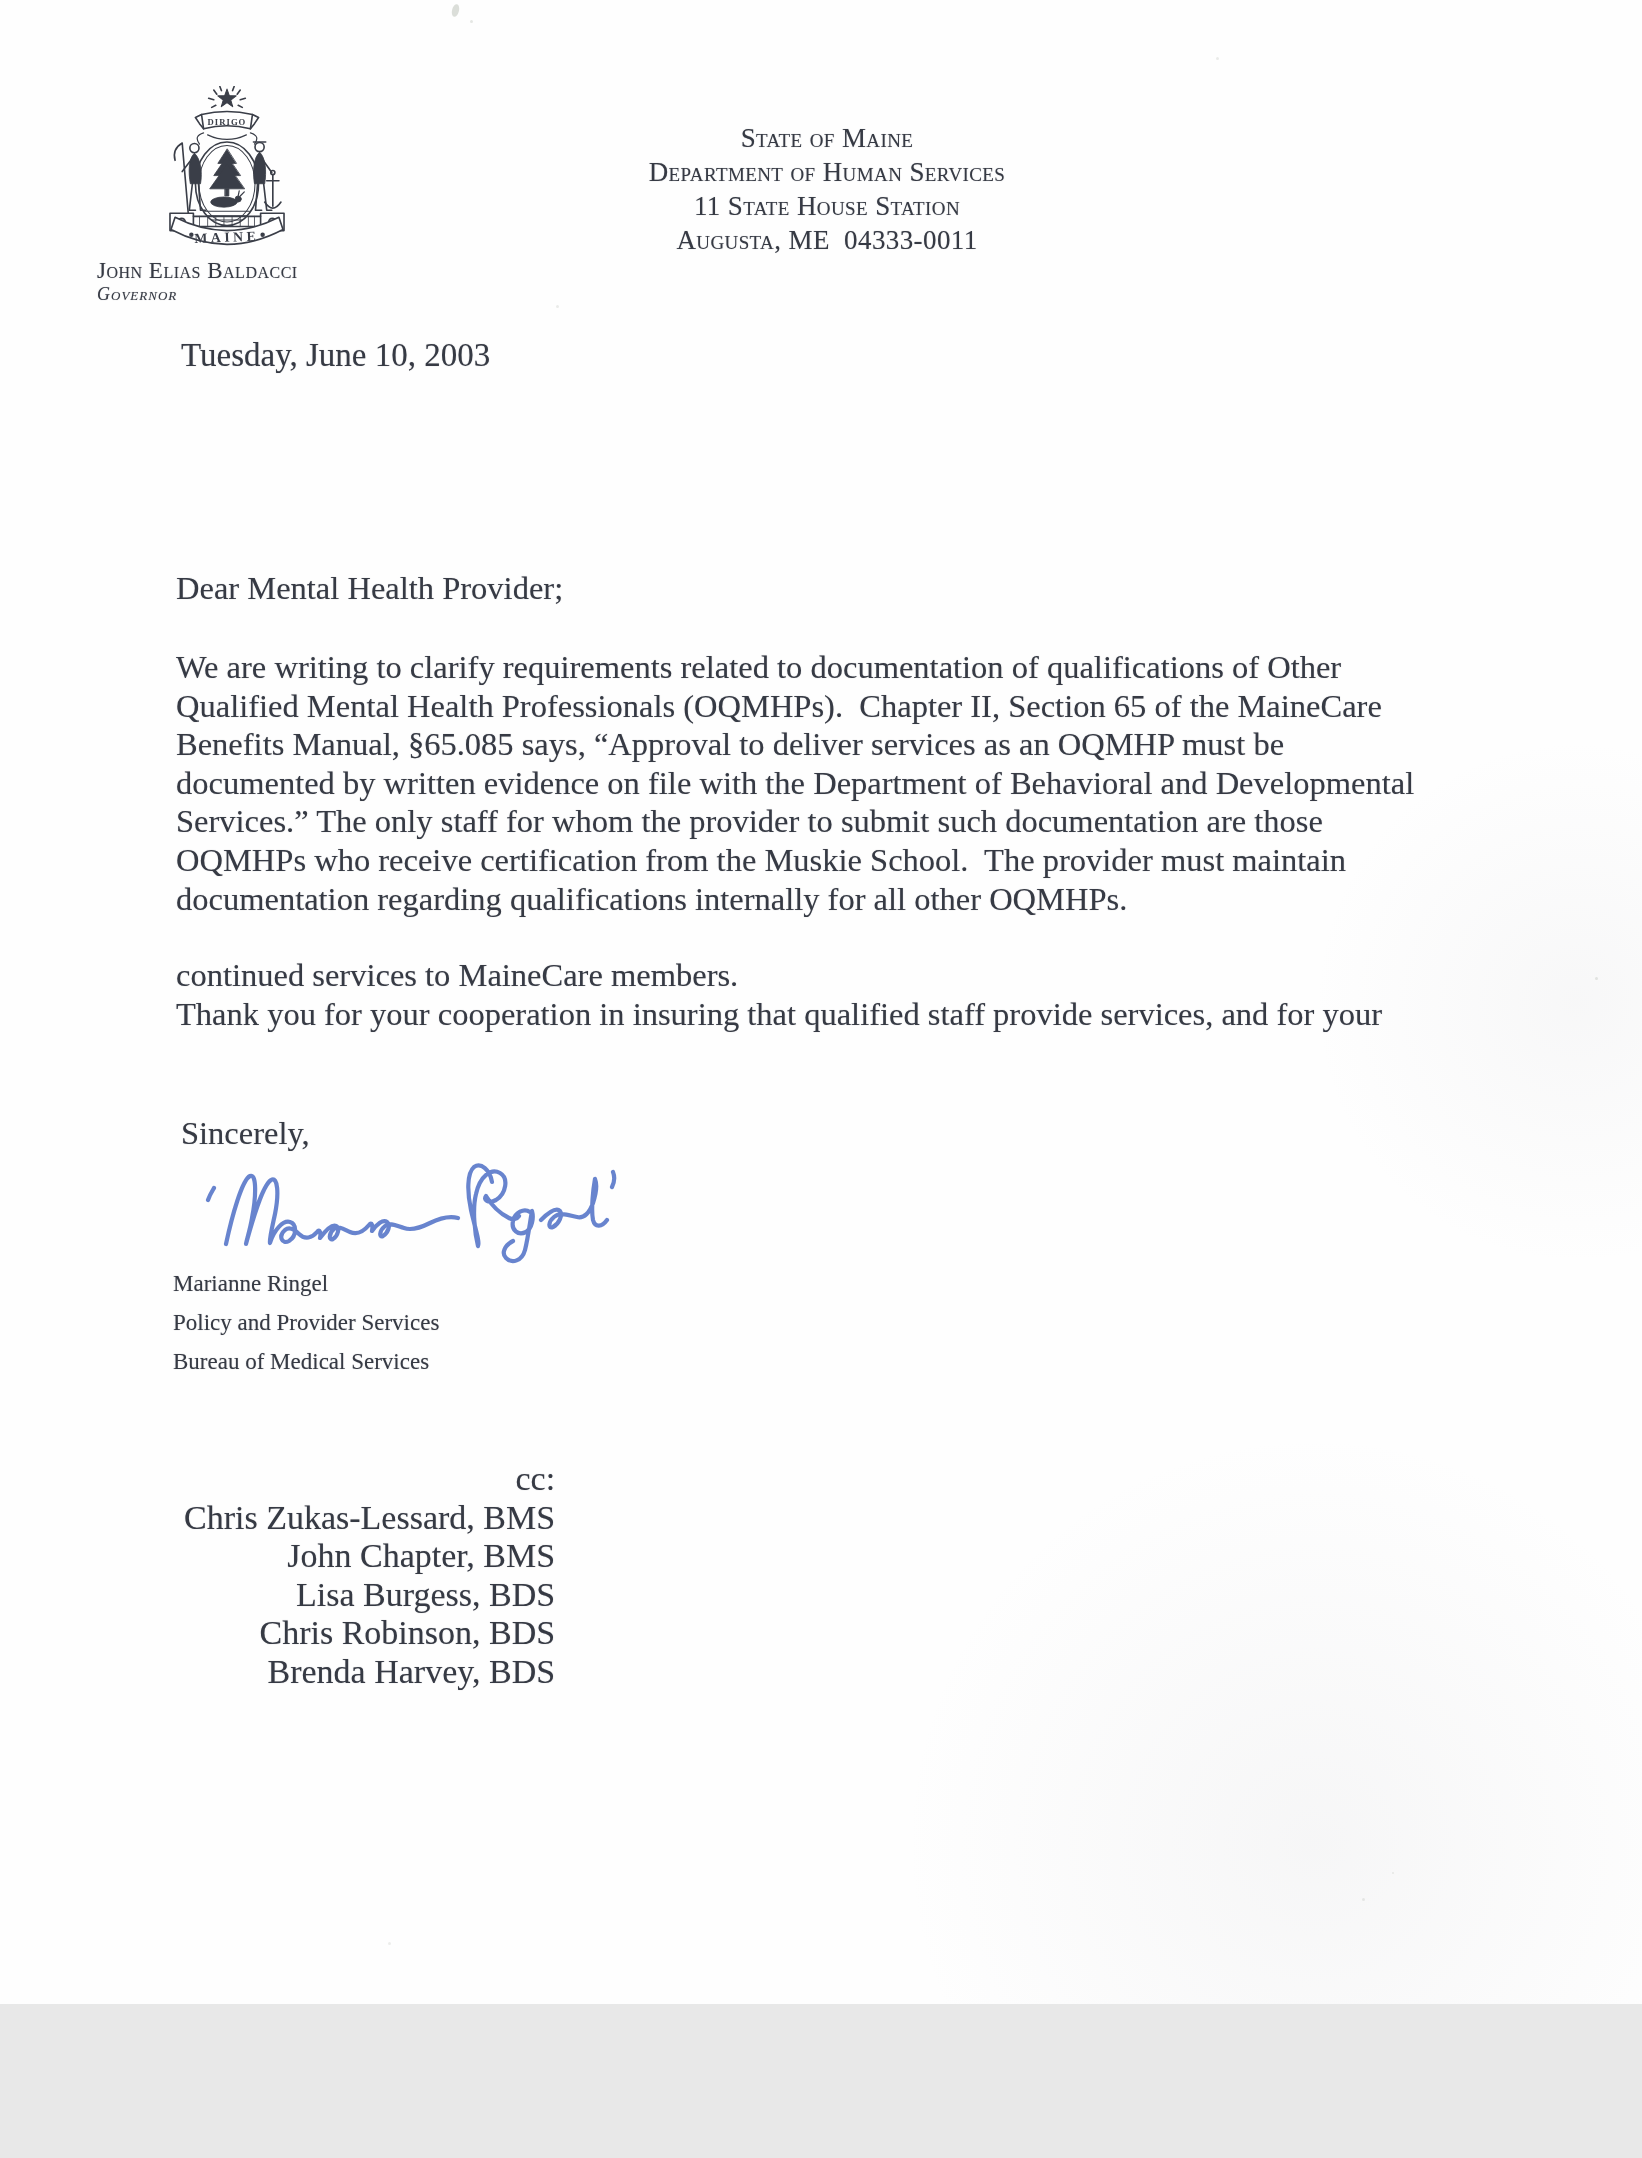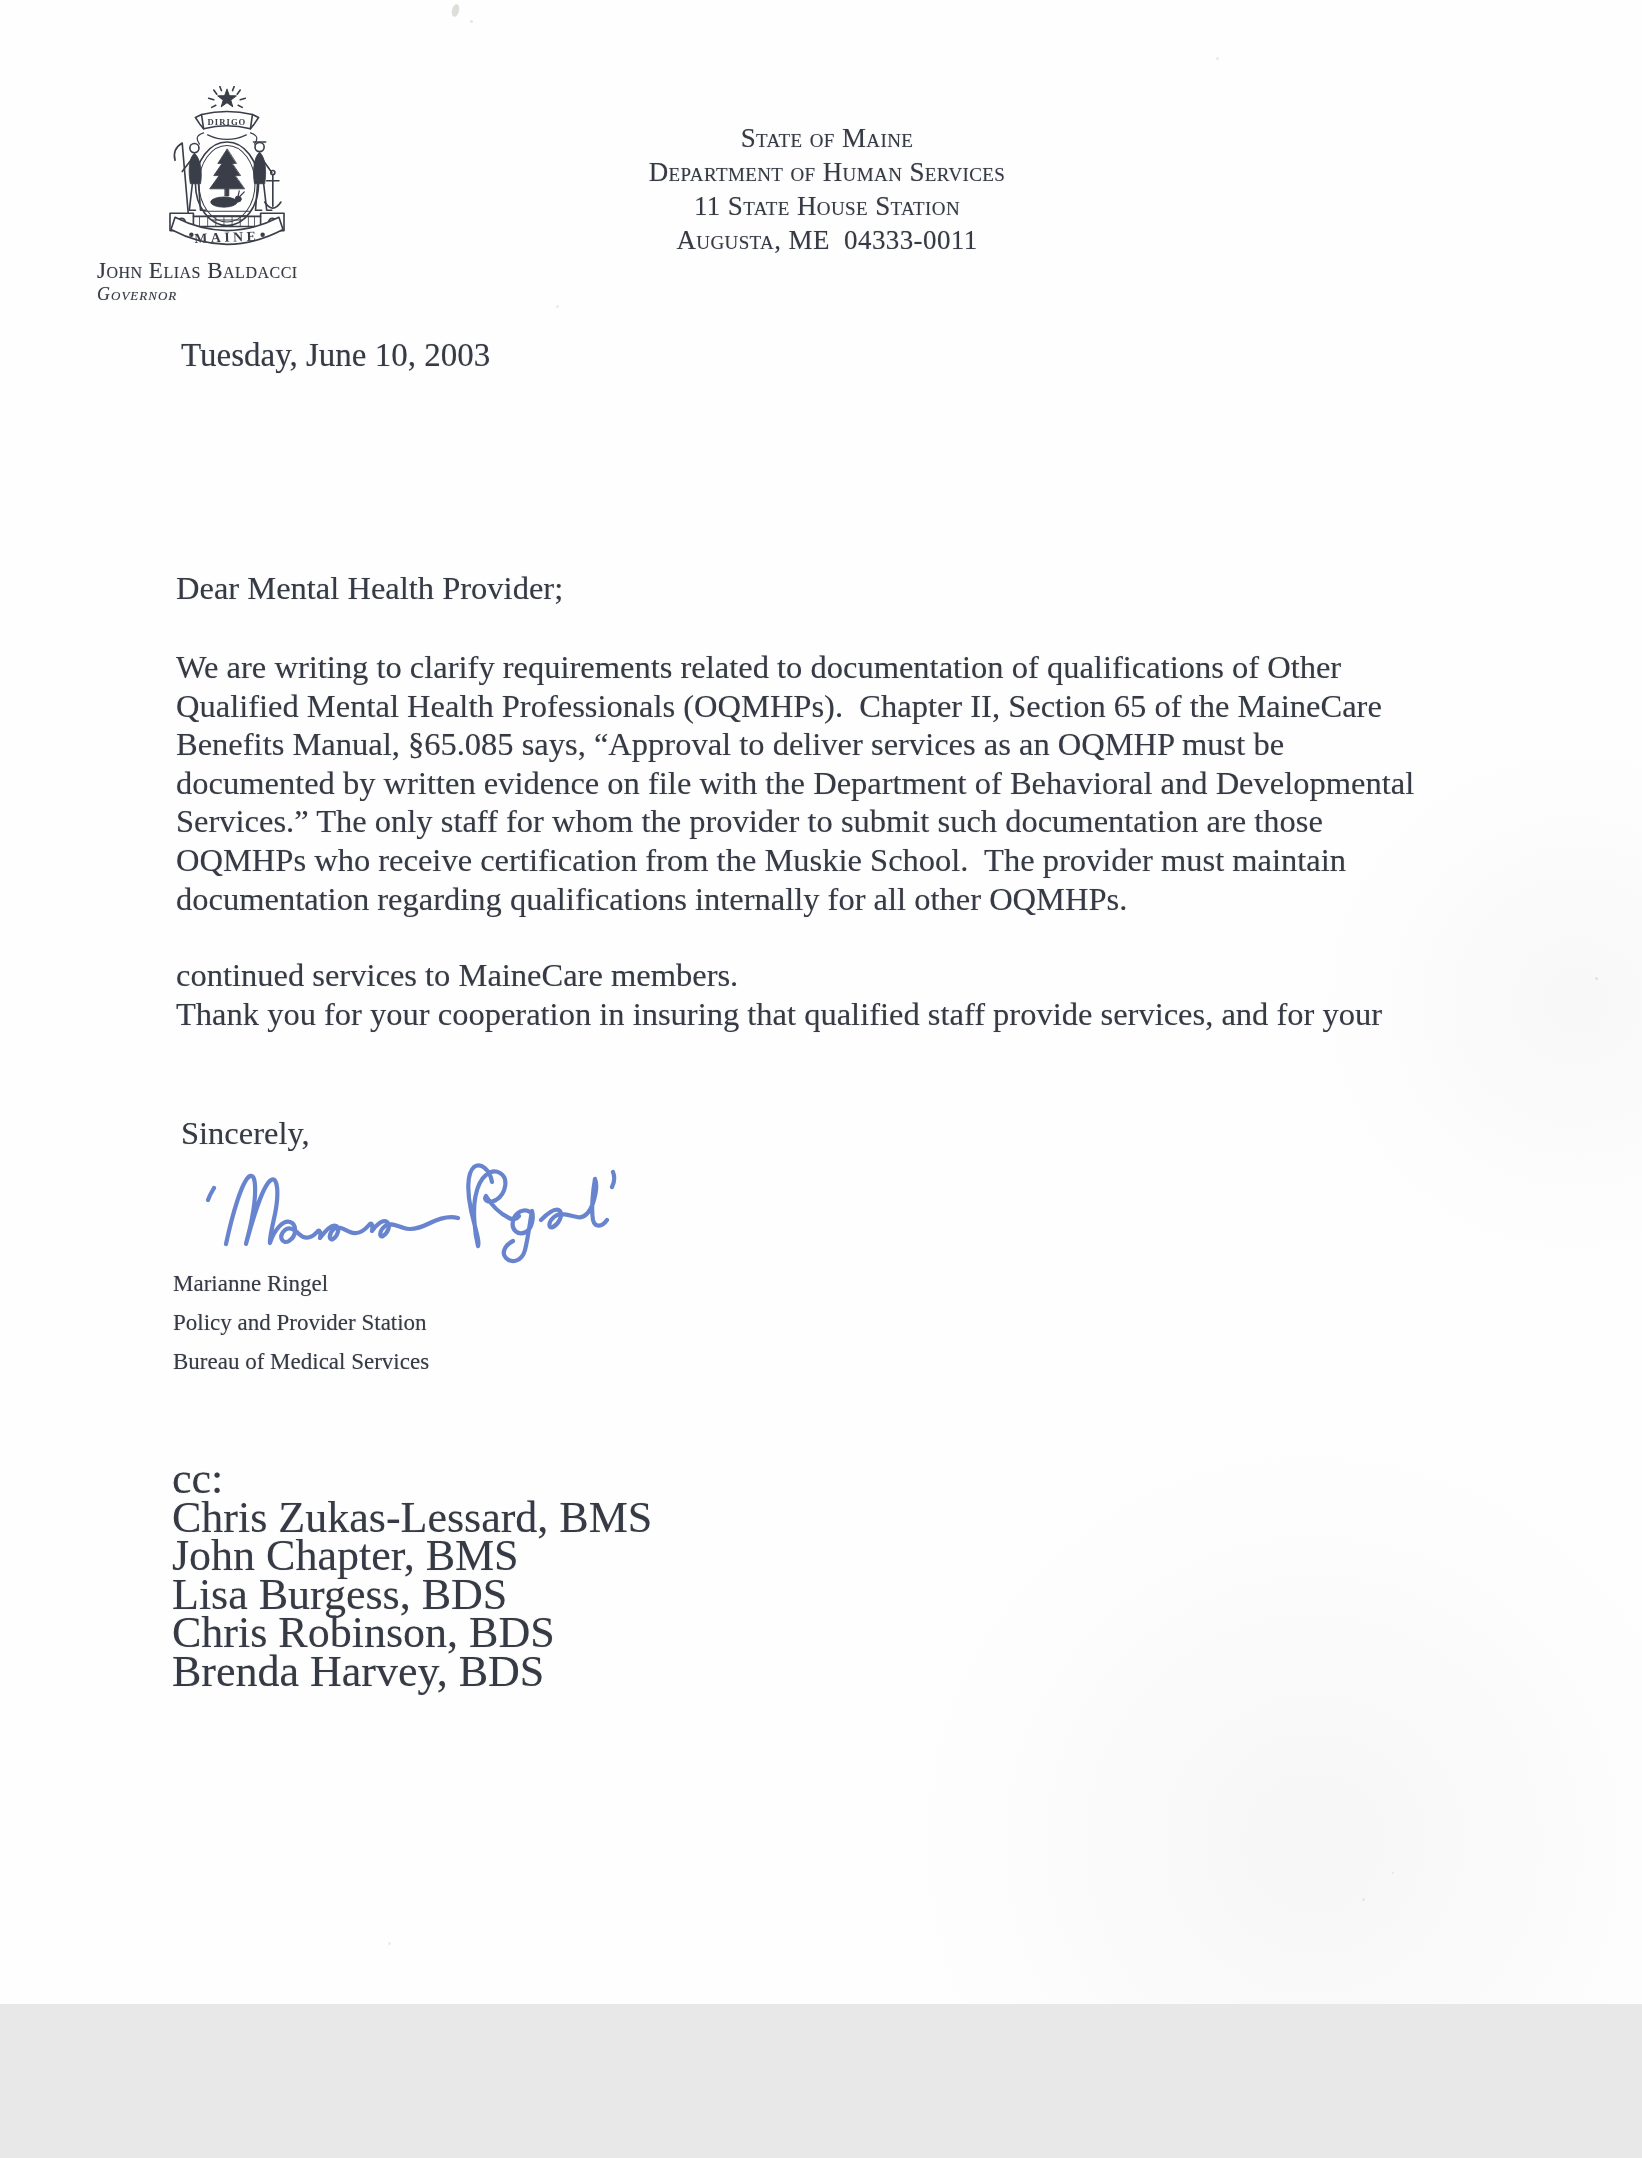--- a/index.html
+++ b/index.html
@@ -26,21 +26,21 @@
   .agency{left:427px;top:121px;width:800px;text-align:center;}
   .agency-line{font-variant:small-caps;font-size:27px;line-height:34px;letter-spacing:.4px;white-space:pre;text-shadow:0 0 1px rgba(54,58,68,.38);}
   
   .date-line{left:181px;top:337px;font-size:33px;}
   .salutation{left:176px;top:570px;font-size:32.5px;}
   .para{font-size:32.5px;line-height:38.6px;}
   .p1{left:176px;top:648px;}
   .p2{left:176px;top:956px;}
   .closing{left:181px;top:1115px;font-size:32.5px;}
   .signer{left:173px;top:1265px;font-size:23px;line-height:38.8px;}
-  .ccblock{left:172px;top:1460px;font-size:44px;line-height:38.6px;}
+  .ccblock{left:184px;top:1460px;font-size:34px;line-height:38.6px;text-align:right;}
   .tline{white-space:pre;text-shadow:0 0 1px rgba(54,58,68,.38);}
   
   .speck{position:absolute;border-radius:50%;background:#9aa296;}
   
   .seal{left:150px;top:86px;width:154px;height:168px;}
   .sig{left:200px;top:1158px;width:424px;height:106px;}
 </style>
 </head>
 <body>
 
@@ -169,21 +169,21 @@
          C126,72 132,66 136,68 C140,70 138,78 133,81 C129,83 128,76 134,71 C139,67 145,72 150,74 C157,77 164,73 169,67 C172,63 173,68 172,73
          C177,66 183,61 187,64 C191,67 188,75 183,78 C179,80 179,73 185,68 C190,64 197,68 204,70 C212,73 222,69 230,65 C240,60 250,58 258,60
          M292,24 C290,12 281,4 274,9 C267,15 267,34 271,52 C275,70 280,84 278,88 C275,76 272,52 276,36 C280,18 291,10 300,15 C309,20 306,36 296,42 C288,46 283,42 286,38 C292,48 301,56 309,60 C313,62 317,61 319,58
          M330,54 C324,50 315,54 313,63 C311,72 318,78 326,74 C332,70 334,60 332,53 C330,64 328,80 325,92 C322,103 312,106 306,100 C301,95 305,87 313,83
          M341,62 C348,55 356,49 360,53 C363,57 359,66 353,69 C348,71 348,64 354,59 C361,53 370,58 377,59 C384,61 390,54 393,45 C396,36 397,26 395,21 C393,32 391,52 393,62 C395,70 402,69 407,62
          M413,14 C415,19 414,25 412,29"></path>
   </svg>
 
   <div class="abs signer">
     <div class="tline">Marianne Ringel</div>
-    <div class="tline">Policy and Provider Station</div>
+    <div class="tline">Policy and Provider Services</div>
     <div class="tline">Bureau of Medical Services</div>
   </div>
 
   <div class="abs ccblock">
     <div class="tline">cc:</div>
     <div>
         <div class="tline">Chris Zukas-Lessard, BMS</div>
         <div class="tline">John Chapter, BMS</div>
         <div class="tline">Lisa Burgess, BDS</div>
         <div class="tline">Chris Robinson, BDS</div>

